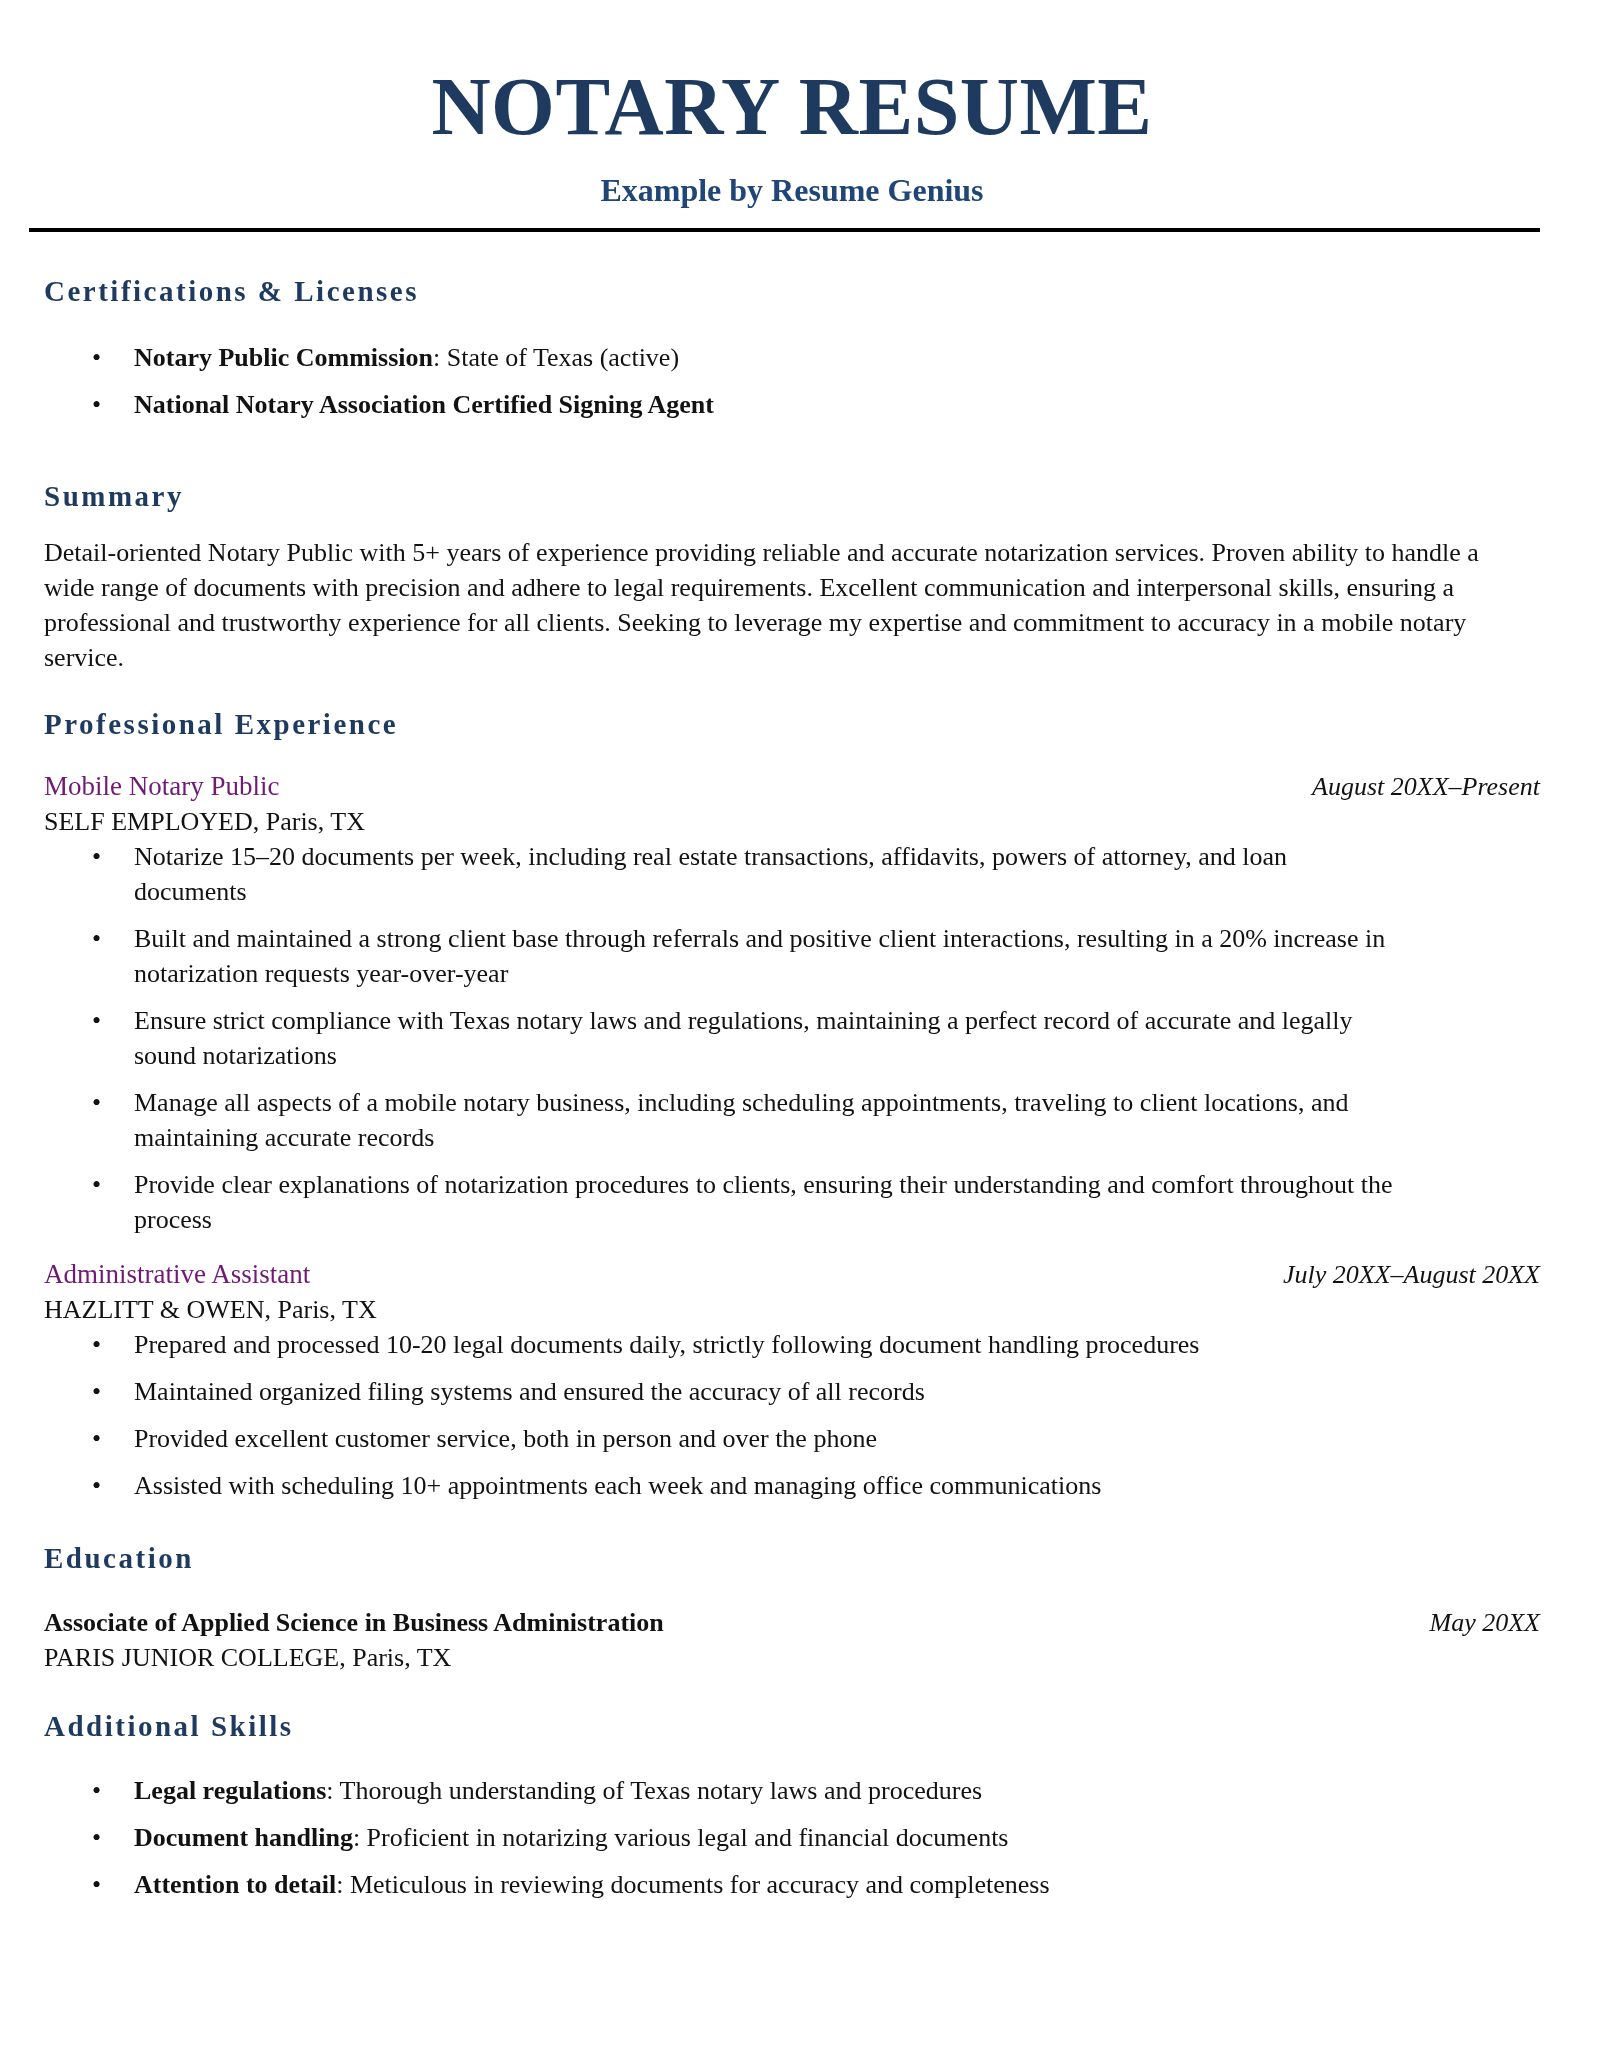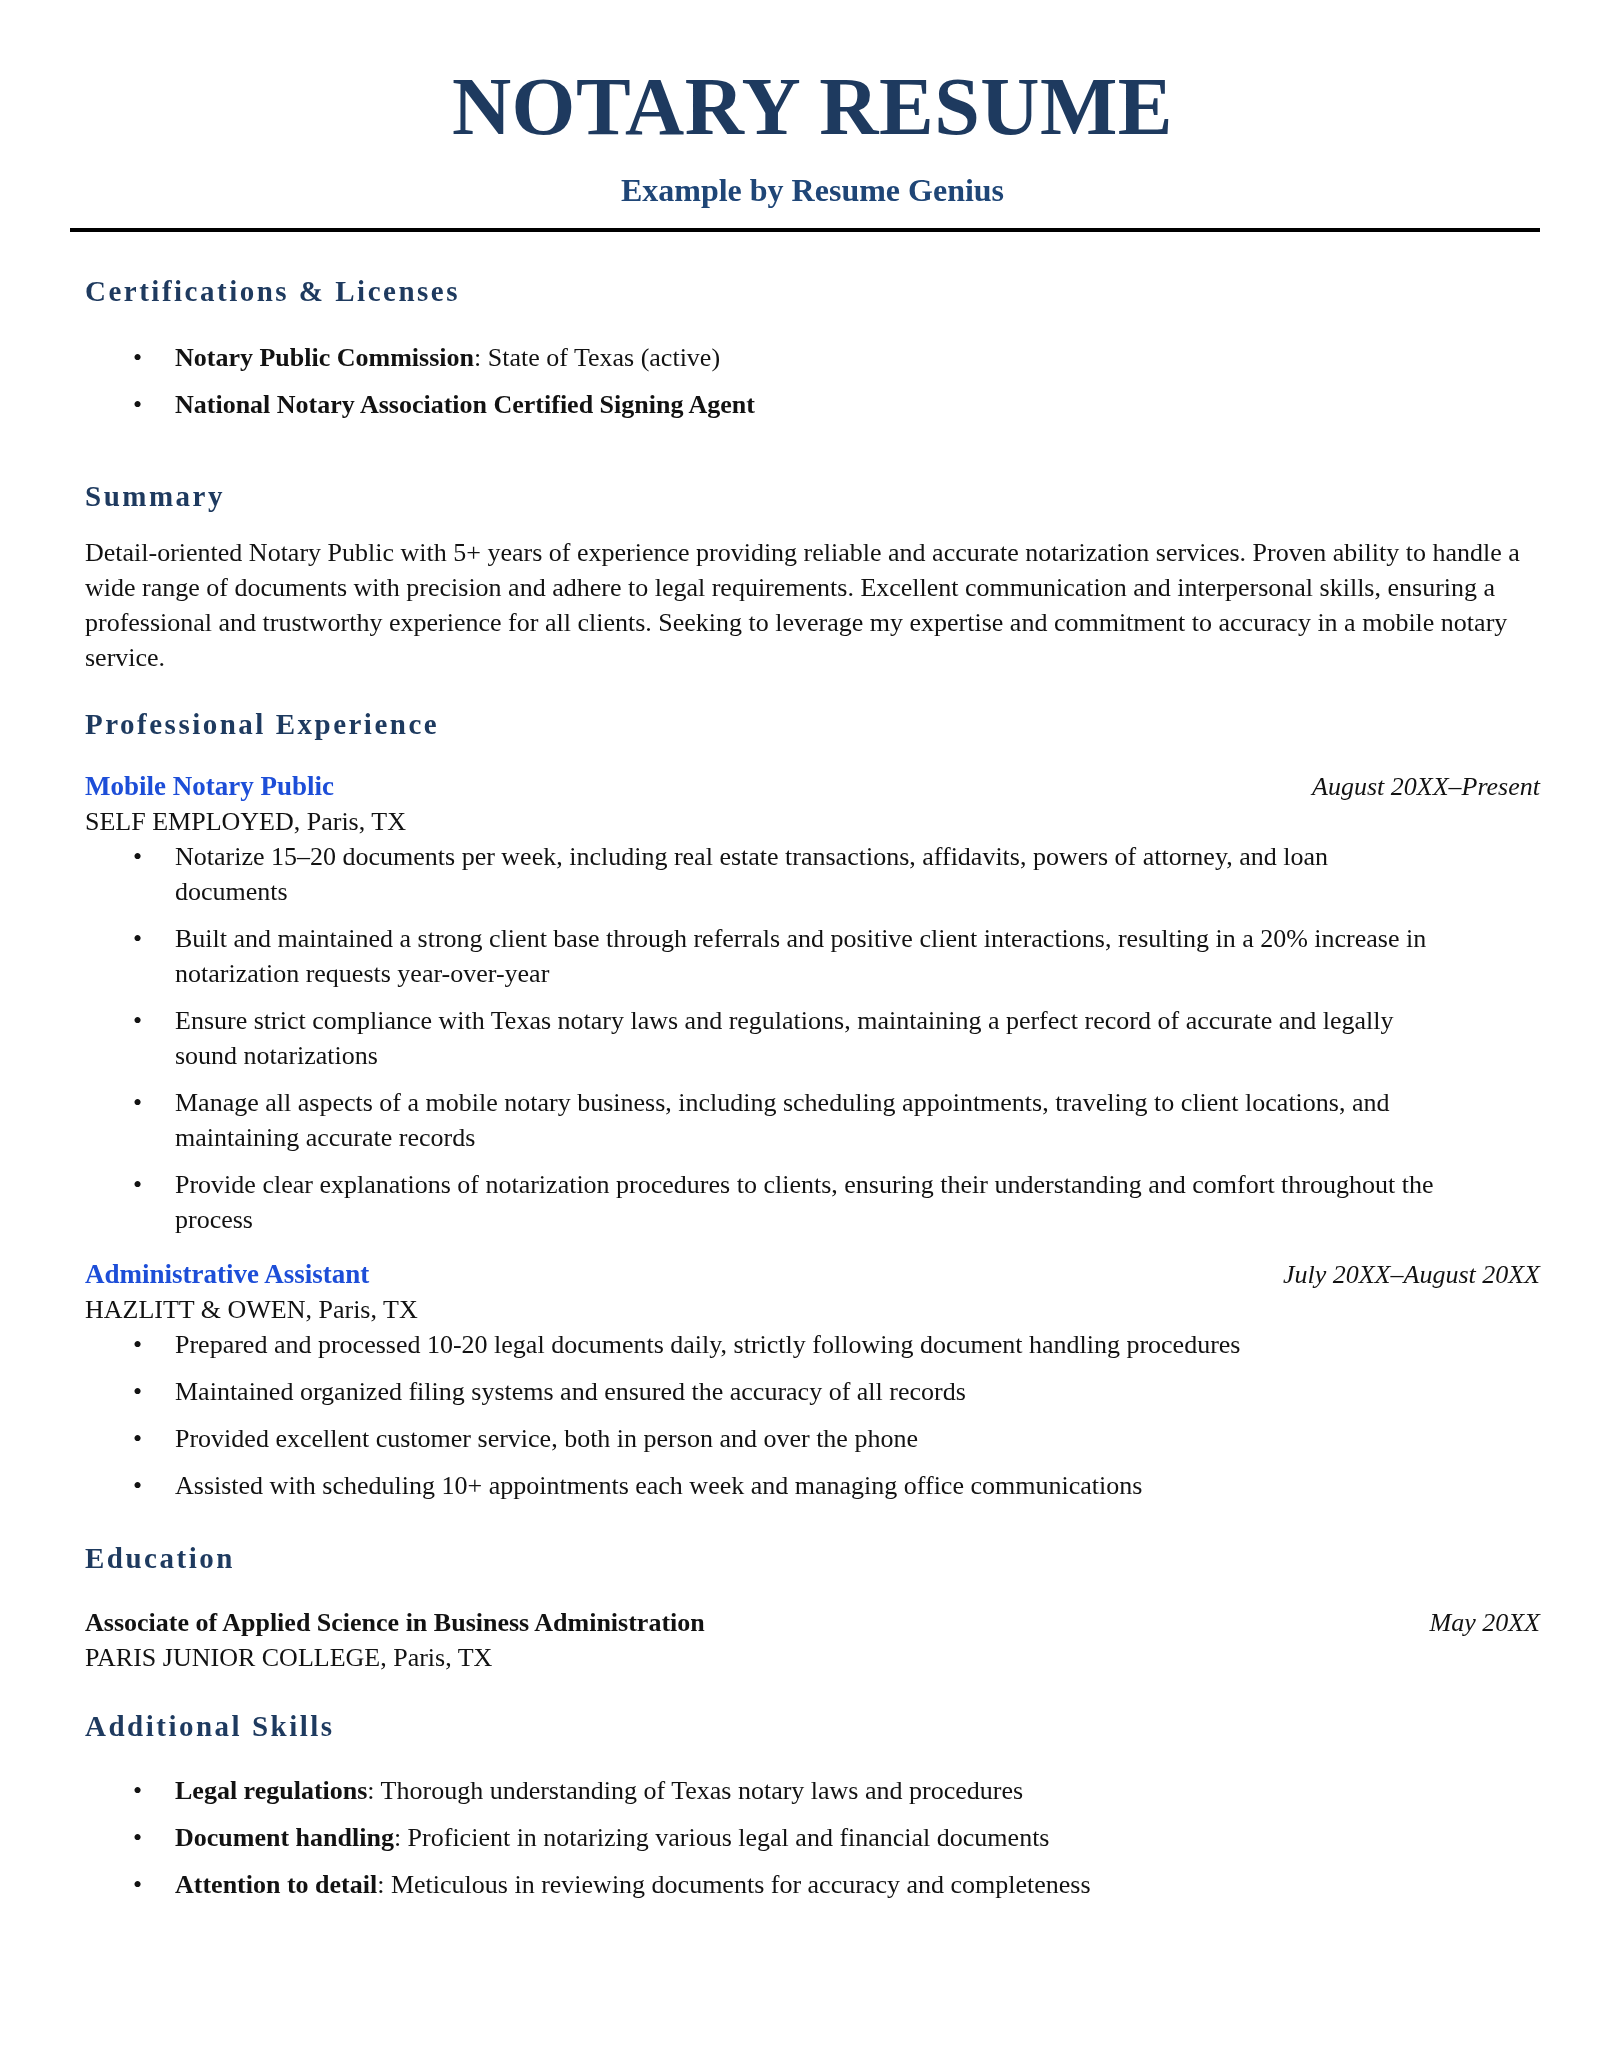--- a/index.html
+++ b/index.html
@@ -4,21 +4,21 @@
 <style>
   * { margin: 0; padding: 0; box-sizing: border-box; }
   html, body { background: #ffffff; }
   body {
     width: 1600px;
     height: 2071px;
     overflow: hidden;
     font-family: "Liberation Serif", serif;
     color: #121212;
   }
-  .page { padding: 64px 60px 0 85px; }
+  .page { padding: 64px 60px 0 44px; }
 
   
   .header { text-align: center; }
   .title {
     font-size: 82px;
     line-height: 86px;
     font-weight: bold;
     color: #1e3a5f;
     letter-spacing: 0.5px;
   }
@@ -89,21 +89,21 @@
   
   .job1 { margin-top: 26px; }
   .job2 { margin-top: 20px; }
   .job-head {
     display: flex;
     justify-content: space-between;
     align-items: baseline;
     font-size: 27px;
     line-height: 35px;
   }
-  .job-title { font-weight: bold; color: #1d4ed8; }
+  .job-title { font-weight: normal; color: #701a75; }
   .dates { font-style: italic; font-size: 26px; font-weight: normal; color: #121212; }
   .company { font-size: 26px; line-height: 35px; }
 
   
   .edu-row {
     margin-top: 28px;
     display: flex;
     justify-content: space-between;
     align-items: baseline;
     font-size: 26px;

